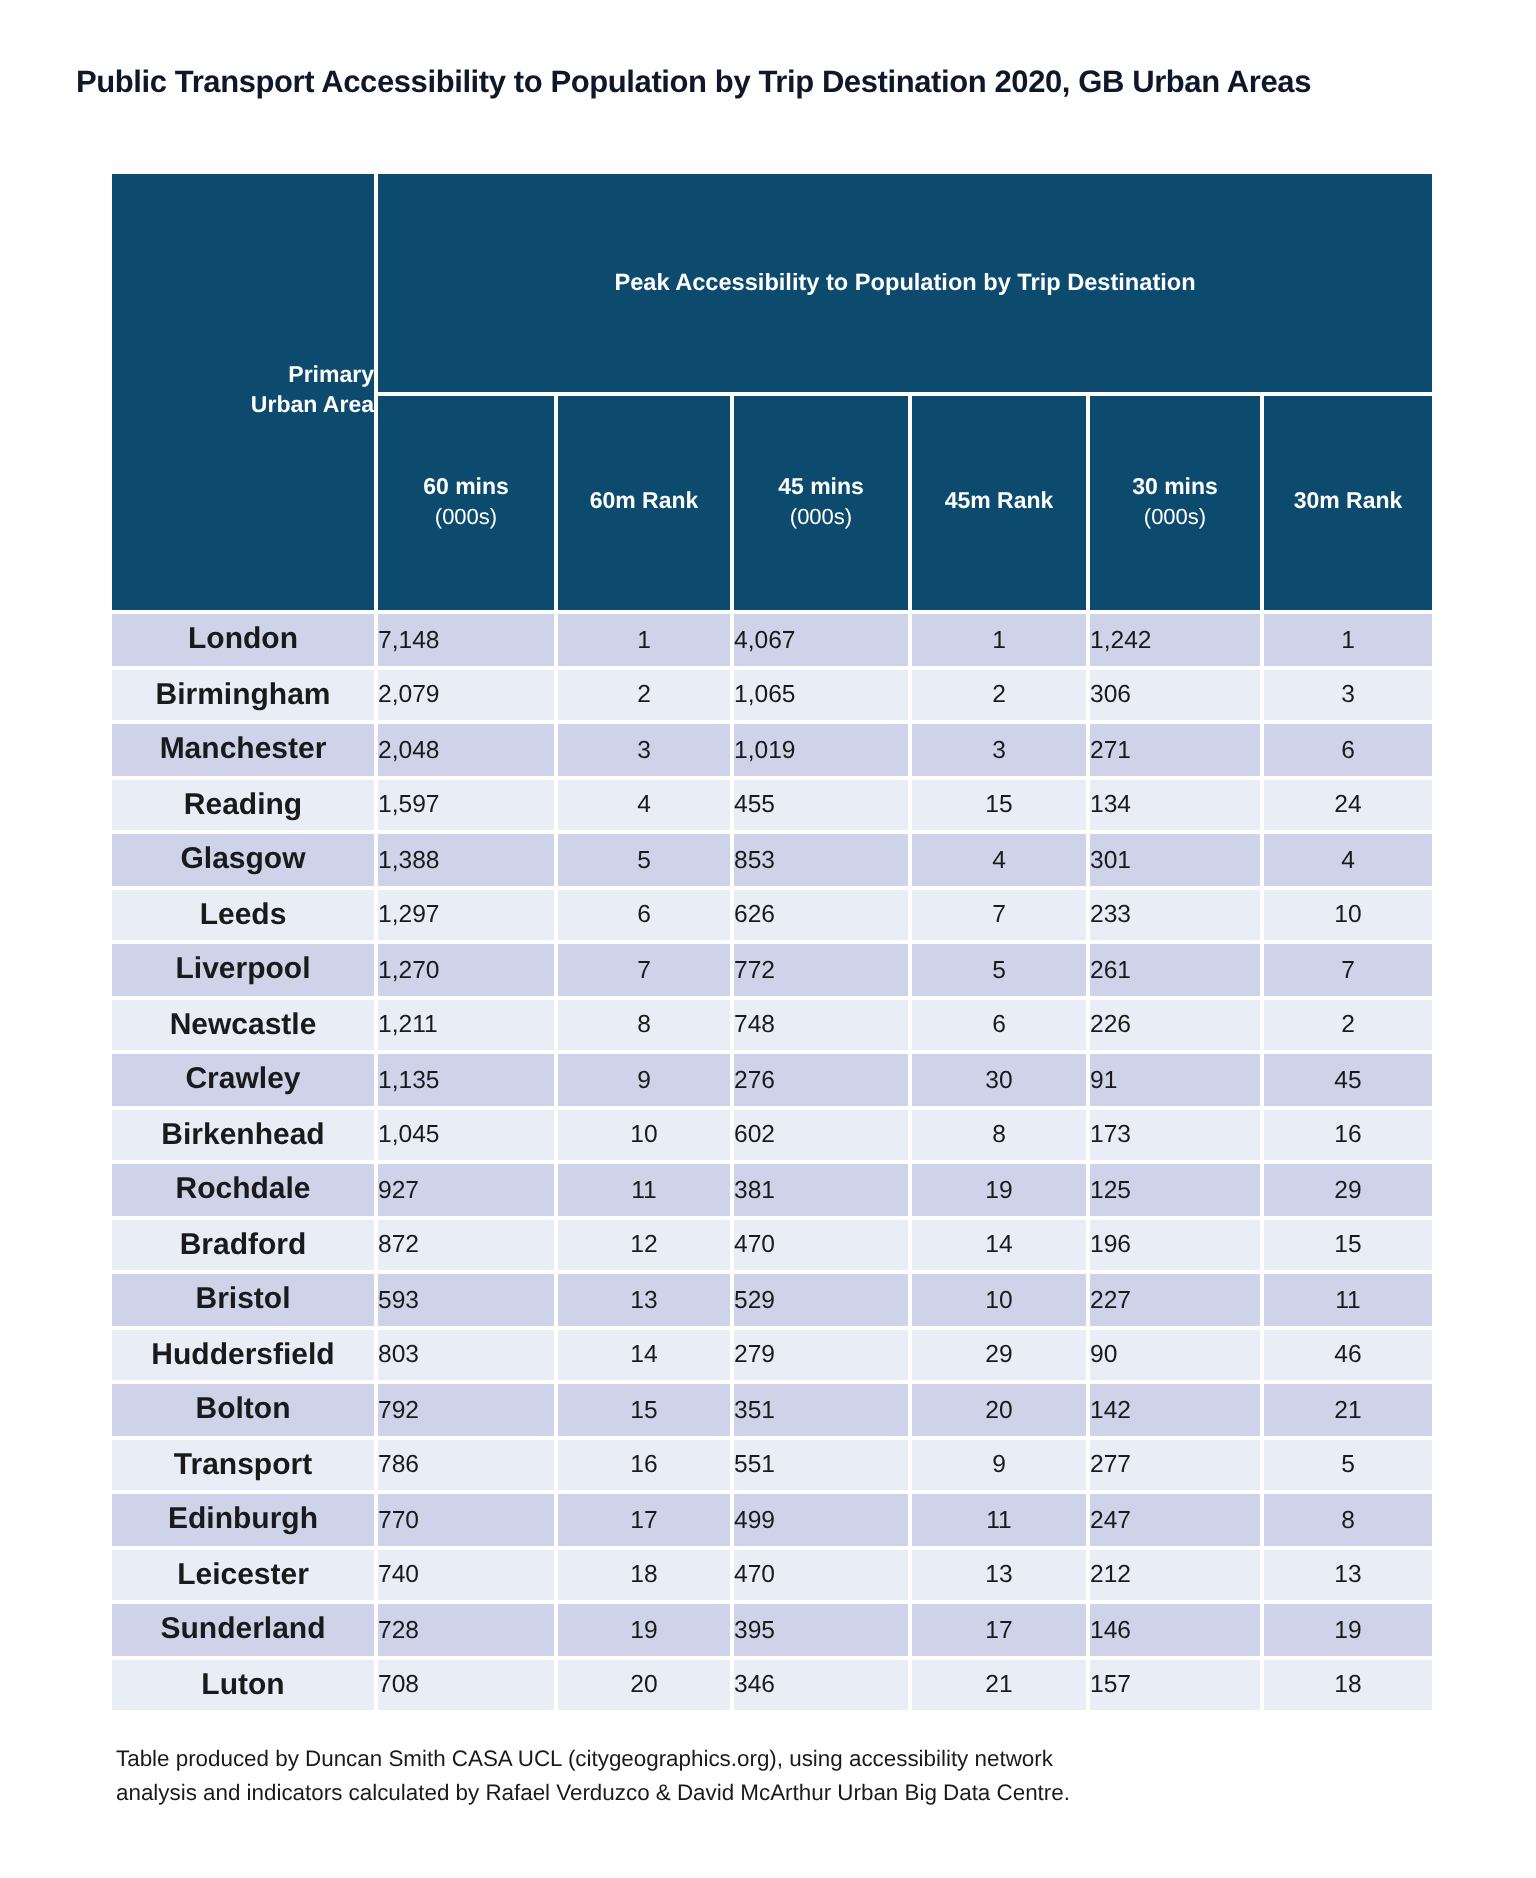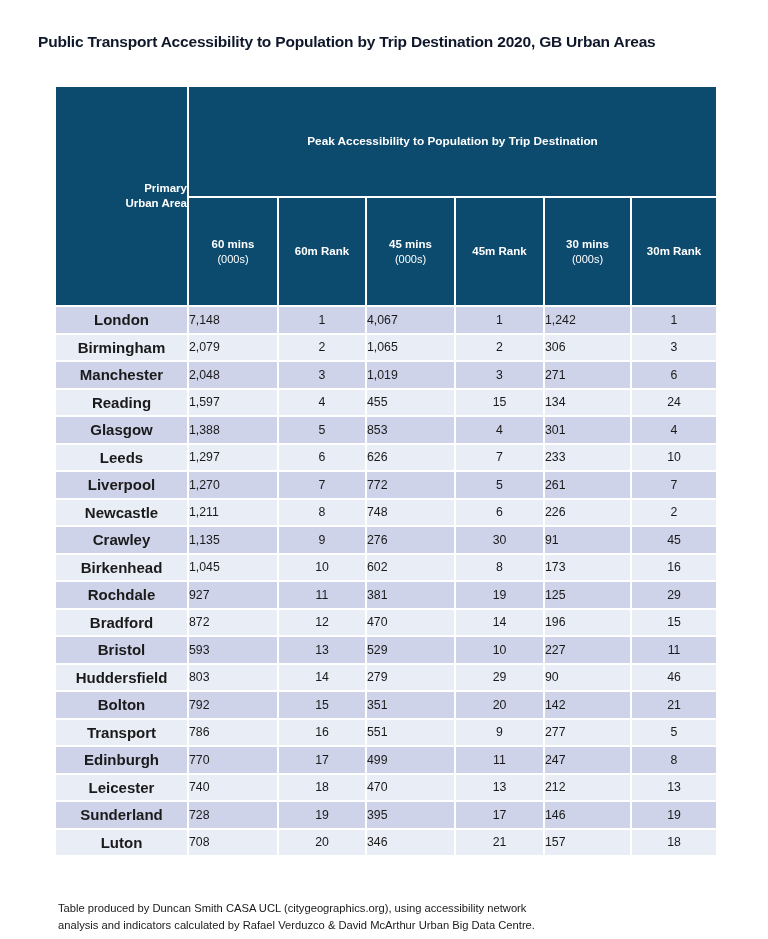--- a/index.html
+++ b/index.html
@@ -97,21 +97,20 @@
   }
 
   .footer-note {
     position: absolute;
     left: 58px;
     top: 872px;
     font-size: 11.2px;
     line-height: 1.55;
     color: #1a1a1a;
     white-space: pre-line;
-    margin-top: 28px;
   }
 </style>
 </head>
 <body>
 
 <div class="page-title">Public Transport Accessibility to Population by Trip Destination 2020, GB Urban Areas</div>
 
 <div class="table-wrap">
   <table class="data-table">
     <colgroup>

